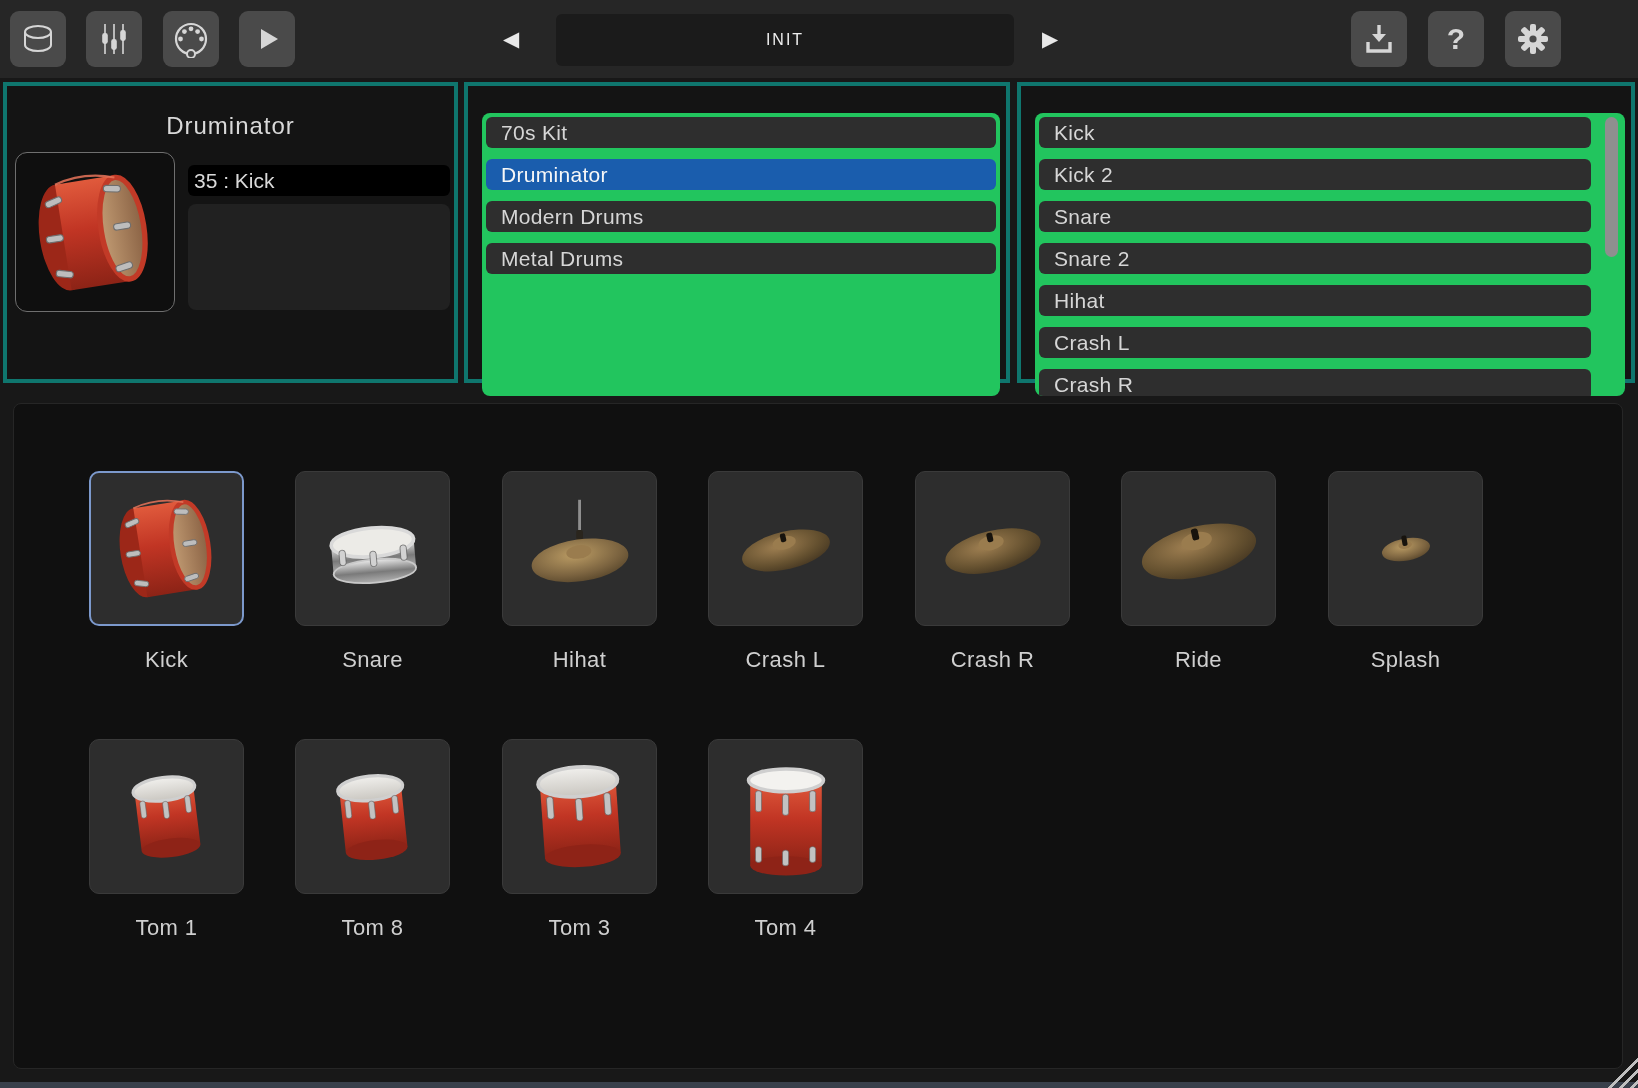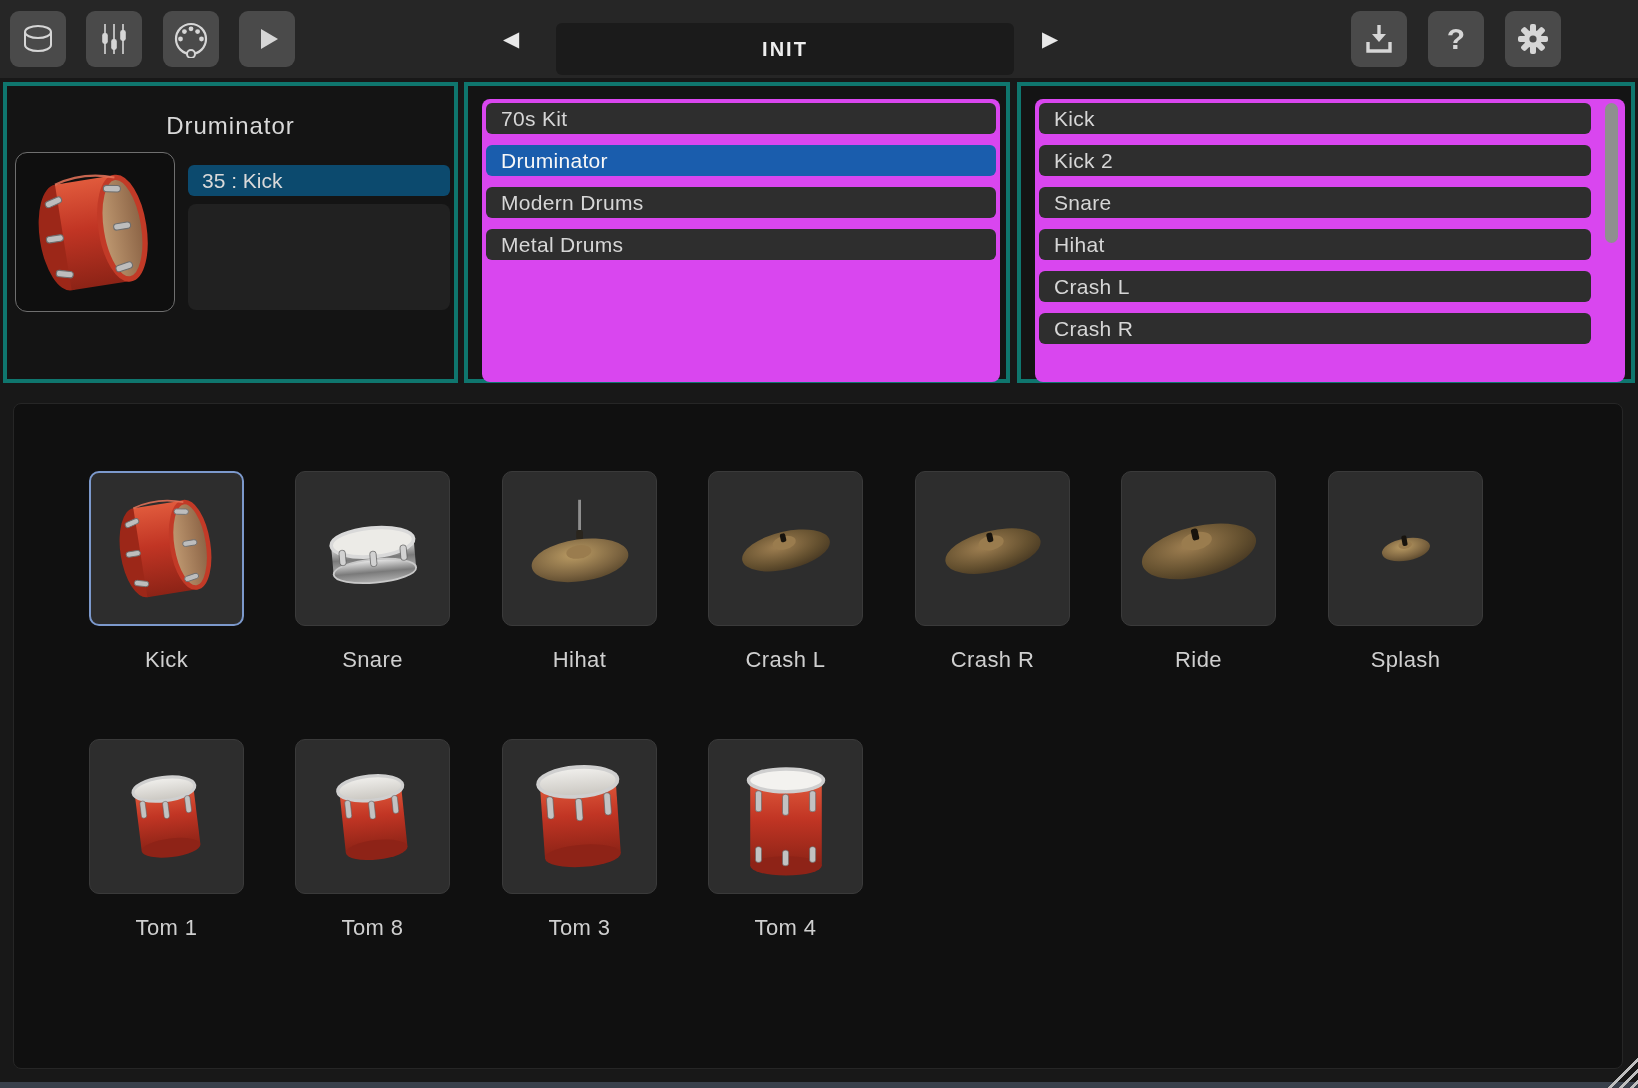--- a/index.html
+++ b/index.html
@@ -6,42 +6,42 @@
   .screen{position:relative;width:1638px;height:1088px;background:#181818;overflow:hidden;
           font-family:"Liberation Sans",sans-serif;-webkit-font-smoothing:antialiased;}
 
   
   .toolbar{position:absolute;left:0;top:0;width:100%;height:78px;background:#262626;}
   .tb-btn{position:absolute;top:11px;width:56px;height:56px;background:#4a4a4a;border:none;
           border-radius:9px;display:flex;align-items:center;justify-content:center;padding:0;cursor:pointer;}
   .tb-btn svg{display:block;}
   .nav-arrow{position:absolute;top:0;height:78px;display:flex;align-items:center;
              font-size:21px;color:#e8e8e8;cursor:pointer;user-select:none;}
-  .preset-box{position:absolute;left:556px;top:23px;width:458px;height:52px;background:#1b1b1b;
-              border-radius:6px;color:#eeeeee;font-size:20px;letter-spacing:2px;
-              display:flex;align-items:center;justify-content:center;cursor:pointer;font-weight:bold;}
+  .preset-box{position:absolute;left:556px;top:14px;width:458px;height:52px;background:#1b1b1b;
+              border-radius:6px;color:#eeeeee;font-size:16px;letter-spacing:2px;
+              display:flex;align-items:center;justify-content:center;cursor:pointer;}
   .qmark{color:#d6d6d6;font-size:30px;font-weight:bold;line-height:1;}
 
   
   .panel{position:absolute;top:82px;height:301px;background:#141414;border:4px solid #0f766e;
          box-sizing:border-box;}
   #panel-left{left:3px;width:455px;}
   #panel-mid{left:464px;width:546px;}
   #panel-right{left:1017px;width:618px;}
   .panel-title{position:absolute;left:0;top:26px;width:100%;text-align:center;color:#d9d9d9;
                font-size:24px;letter-spacing:1px;}
   .thumb{position:absolute;left:8px;top:66px;width:160px;height:160px;border:1px solid #6f6f6f;
          border-radius:12px;background:#0f0f0f;display:flex;align-items:center;justify-content:center;
          box-sizing:border-box;cursor:pointer;}
-  .sample-row{position:absolute;left:181px;top:79px;width:262px;height:31px;background:#0c4a6e;
-              border-radius:6px;color:#d9d9d9;font-size:21px;line-height:31px;padding-left:14px;
+  .sample-row{position:absolute;left:181px;top:79px;width:262px;height:31px;background:#000000;
+              border-radius:6px;color:#d9d9d9;font-size:21px;line-height:31px;padding-left:6px;
               box-sizing:border-box;cursor:pointer;}
   .sample-area{position:absolute;left:181px;top:118px;width:262px;height:106px;background:#212121;
                border-radius:8px;}
-  .listbox{position:absolute;left:14px;top:13px;background:#d946ef;border-radius:8px;padding:4px;
+  .listbox{position:absolute;left:14px;top:27px;background:#22c55e;border-radius:8px;padding:4px;
            box-sizing:border-box;overflow:hidden;}
   #panel-mid .listbox{width:518px;height:283px;}
   #panel-right .listbox{width:590px;height:283px;}
   .lrow{height:31px;border-radius:6px;background:#2e2e2e;color:#d6d6d6;font-size:21px;
         line-height:31px;padding-left:15px;margin-bottom:11px;cursor:pointer;letter-spacing:0.3px;}
   .lrow.sel{background:#1a5dad;color:#f7f7f7;}
   #panel-right .lrow{width:552px;box-sizing:border-box;}
   .vthumb{position:absolute;right:7px;top:4px;width:13px;height:140px;border-radius:7px;
           background:#8f8f8f;cursor:pointer;}
 
@@ -200,20 +200,21 @@
       <div class="lrow">Modern Drums</div>
       <div class="lrow">Metal Drums</div>
     </div>
   </div>
 
   <div class="panel" id="panel-right">
     <div class="listbox">
       <div class="lrow">Kick</div>
       <div class="lrow">Kick 2</div>
       <div class="lrow">Snare</div>
+      <div class="lrow">Snare 2</div>
       <div class="lrow">Hihat</div>
       <div class="lrow">Crash L</div>
       <div class="lrow">Crash R</div>
       <div class="vthumb"></div>
     </div>
   </div>
 
   <div class="main">
 
     <div class="cell sel" style="left:75px;top:67px">

